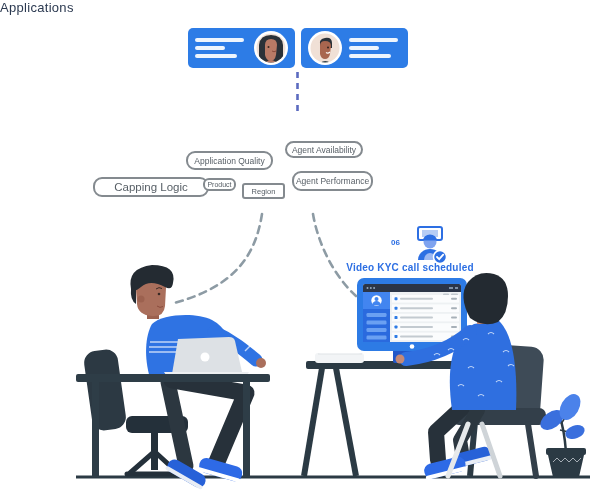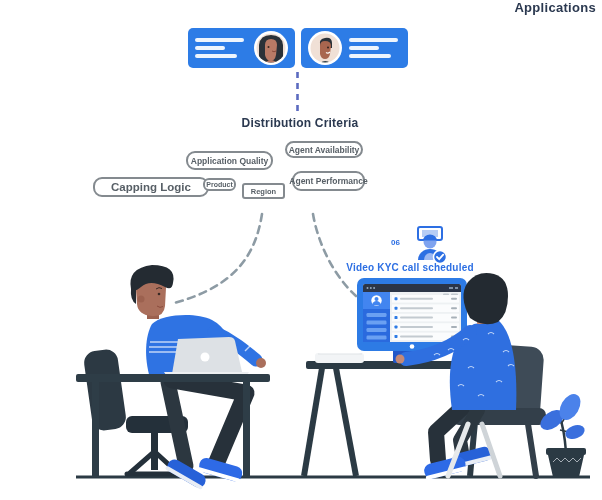--- a/index.html
+++ b/index.html
@@ -1,48 +1,48 @@
 <!DOCTYPE html>
 <html><head>
 <meta charset="utf-8">
 <style>
   html,body{margin:0;padding:0;background:#fff;}
   .stage{
     position:relative;width:602px;height:500px;background:#ffffff;
     font-family:"Liberation Sans",sans-serif;overflow:hidden;
   }
   .apps-title{
-    position:absolute;top:0;left:0;width:596px;text-align:right;
-    font-size:13px;font-weight:bold;color:#2b3950;letter-spacing:.3px;
+    position:absolute;top:0;left:0;width:596px;text-align:left;
+    font-size:13px;font-weight:normal;color:#2b3950;letter-spacing:.3px;
   }
   .criteria-title{
     position:absolute;top:116px;left:0;width:600px;text-align:center;
     font-size:12px;font-weight:bold;color:#2b3950;letter-spacing:.2px;
   }
   .app-cards{position:absolute;left:188px;top:28px;display:flex;gap:6px;}
   .app-card{
     width:107px;height:40px;background:#2d7ce6;border-radius:5px;
     display:flex;align-items:center;padding:0 7px;gap:7px;box-sizing:border-box;
   }
   .card-lines{display:flex;flex-direction:column;gap:4px;flex:1;}
   .card-lines i{display:block;height:4px;border-radius:2px;background:rgba(255,255,255,.92);}
   .w1{width:49px}.w2{width:30px}.w3{width:42px}
   .avatar{width:34px;height:34px;flex:0 0 auto;}
   .chip{
     position:absolute;border:2px solid #848a8f;border-radius:9px;box-sizing:border-box;
     display:flex;align-items:center;justify-content:center;
-    font-weight:bold;color:#575f66;background:#fff;white-space:nowrap;
+    font-weight:normal;color:#575f66;background:#fff;white-space:nowrap;
   }
   .chip-quality{left:186px;top:151px;width:87px;height:19px;font-size:8.5px;border-radius:9px;}
   .chip-availability{left:285px;top:141px;width:78px;height:17px;font-size:8.5px;}
   .chip-status{left:376px;top:149px;width:101px;height:18px;font-size:10px;}
   .chip-capping{left:93px;top:177px;width:116px;height:20px;font-size:11.5px;}
   .chip-product{left:203px;top:178px;width:33px;height:13px;font-size:7px;border-radius:6px;}
   .chip-region{left:242px;top:183px;width:43px;height:16px;font-size:7.5px;border-radius:3px;}
-  .chip-performance{left:292px;top:171px;width:73px;height:20px;font-size:8.5px;}
+  .chip-performance{left:292px;top:171px;width:81px;height:20px;font-size:8.5px;}
   .sched-badge{
     position:absolute;left:391px;top:238px;font-size:8px;font-weight:bold;color:#2d6fe3;
   }
   .sched-caption{
     position:absolute;left:342px;top:262px;width:136px;text-align:center;
     font-size:10px;font-weight:bold;color:#2d6fe3;letter-spacing:.2px;
   }
   .sched-icon{position:absolute;left:410px;top:226px;width:40px;height:40px;}
   .scene-svg{position:absolute;left:0;top:0;width:602px;height:500px;pointer-events:none;}
 </style>
@@ -228,21 +228,20 @@
       <path d="M548,455 L584,455 L579,477 L553,477 Z" fill="#2b3a44"></path>
       <path d="M553,462 l4,-4 4,4 4,-4 4,4 4,-4 4,4 4,-4" stroke="#e8edf2" stroke-width="1" fill="none" opacity=".65"></path>
     </g>
 
     <line x1="297.5" y1="72" x2="297.5" y2="112" stroke="#5c6bc0" stroke-width="2.6" stroke-dasharray="6 5"></line>
     <path d="M262,214 C256,252 238,286 174,303" stroke="#8d9ba4" stroke-width="2.6" fill="none" stroke-dasharray="7 5.5" stroke-linecap="round"></path>
     <path d="M313,214 C318,244 334,276 356,296" stroke="#8d9ba4" stroke-width="2.6" fill="none" stroke-dasharray="7 5.5" stroke-linecap="round"></path>
   </svg>
 
   <div class="apps-title">Applications</div>
-  <div class="criteria-title">Distribution Criteria</div>
 
   <div class="app-cards">
     <div class="app-card">
       <span class="card-lines">
           <i class="w1"></i>
           <i class="w2"></i>
           <i class="w3"></i>
         </span>
       <svg class="avatar" viewBox="0 0 34 34">
         <circle cx="17" cy="17" r="17" fill="#ffffff"></circle>

